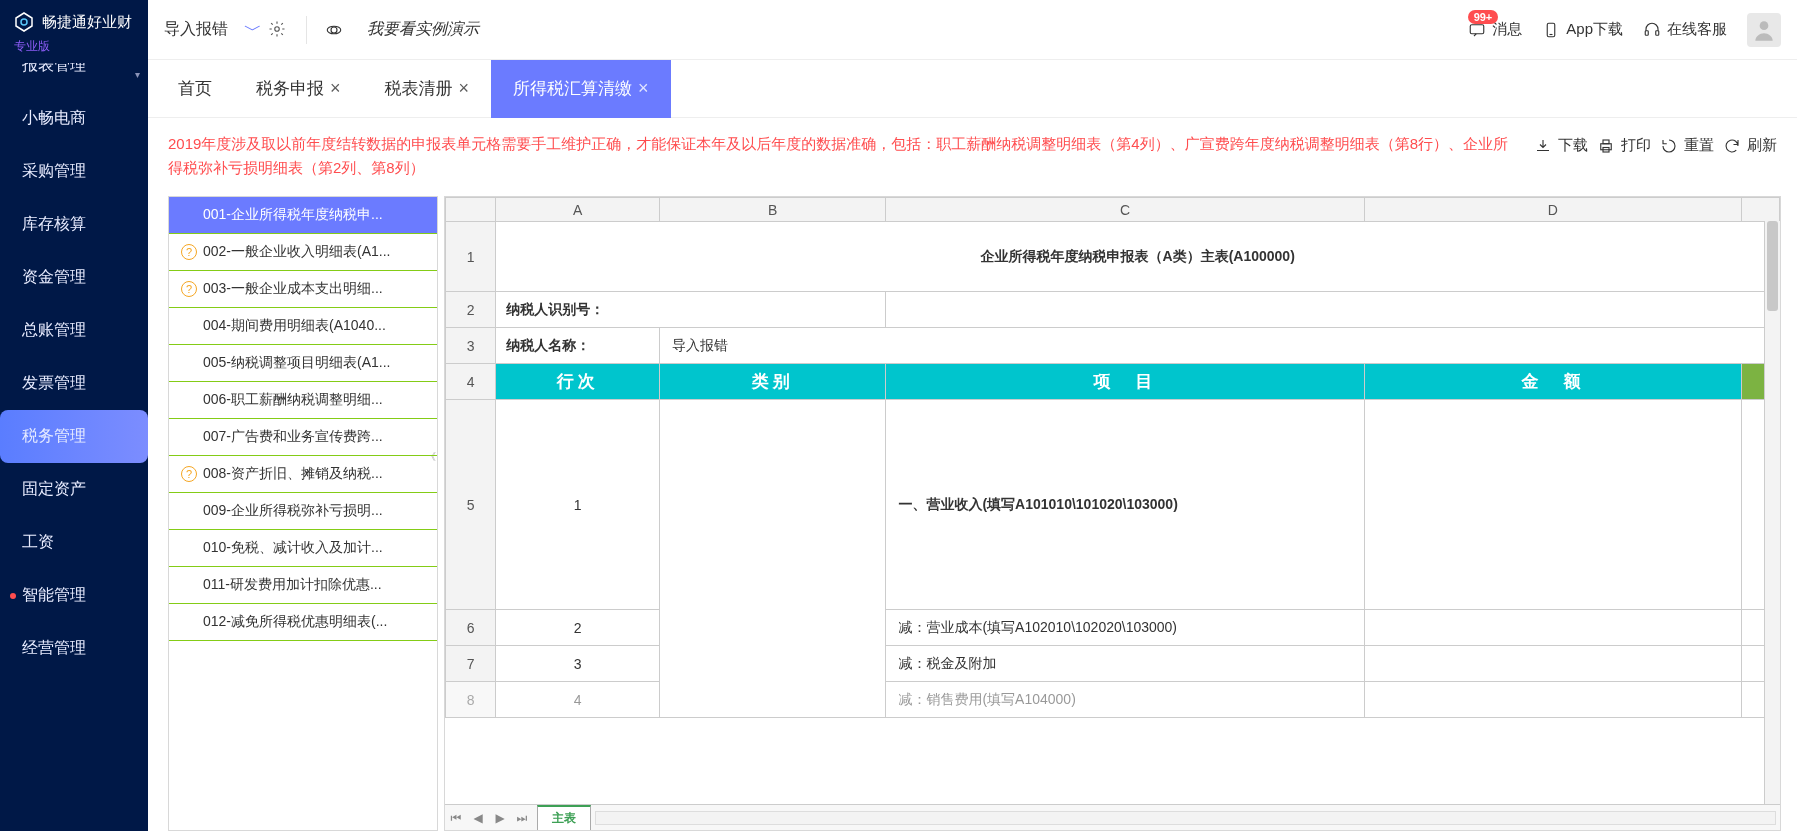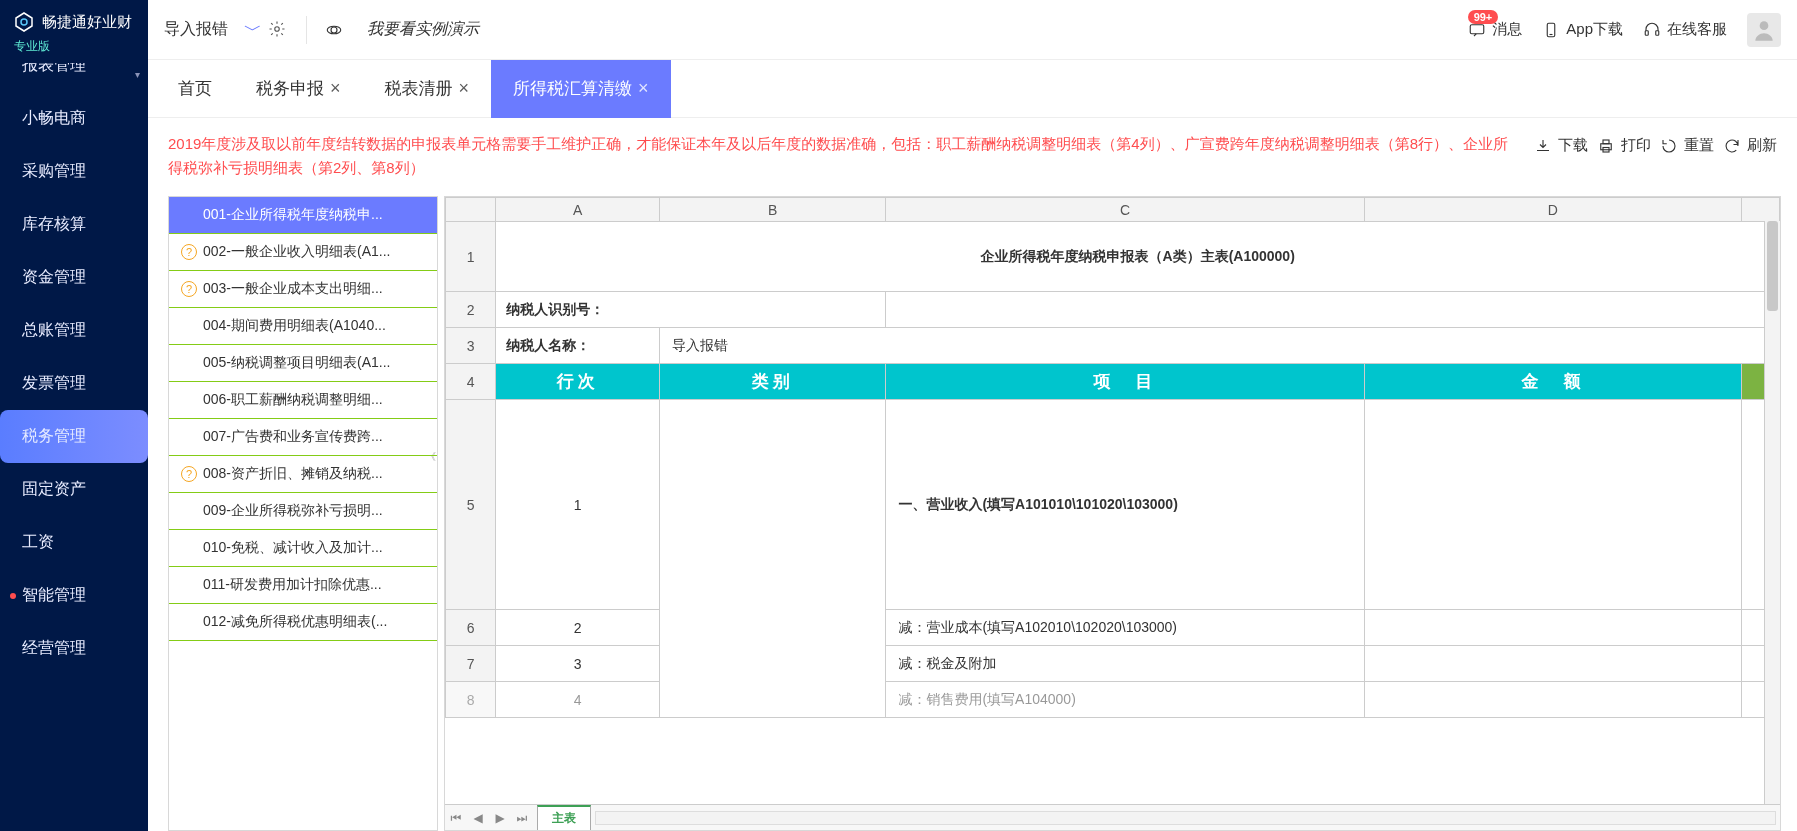--- a/index.html
+++ b/index.html
@@ -4,21 +4,21 @@
 <style>
 * { margin: 0; padding: 0; box-sizing: border-box; }
 body { font-family: "Microsoft YaHei", Arial, sans-serif; font-size: 14px; color: #333; overflow: hidden; }
 .app { display: flex; height: 100vh; width: 100vw; }
 
 
 .sidebar { width: 148px; background: #001847; color: #fff; display: flex; flex-direction: column; flex-shrink: 0; }
 .logo-area { padding: 10px 12px 4px; display: flex; align-items: center; gap: 6px; }
 .logo-icon { width: 24px; height: 24px; display: flex; align-items: center; justify-content: center; }
 .logo-text { font-size: 15px; font-weight: 500; color: #fff; }
-.edition { font-size: 12px; color: #5eead4; padding-left: 14px; margin-bottom: 8px; }
+.edition { font-size: 12px; color: #8b5cf6; padding-left: 14px; margin-bottom: 8px; }
 .nav { flex: 1; overflow-y: auto; }
 .nav-item { padding: 16px 22px; font-size: 16px; color: #e8ecff; cursor: pointer; position: relative; }
 .nav-item.active { background: linear-gradient(90deg, #5a7dff, #7c8dff); border-radius: 8px; }
 .nav-item.dot::before { content: ""; position: absolute; left: 10px; top: 50%; transform: translateY(-50%); width: 6px; height: 6px; background: #ff4d4f; border-radius: 50%; }
 .nav-item.top-cut { margin-top: -8px; padding-top: 0; }
 .nav-indicator { position: absolute; right: 8px; top: 50%; transform: translateY(-50%); font-size: 10px; color: #8a93b8; }
 
 
 .main { flex: 1; display: flex; flex-direction: column; background: #fff; min-width: 0; }
 

